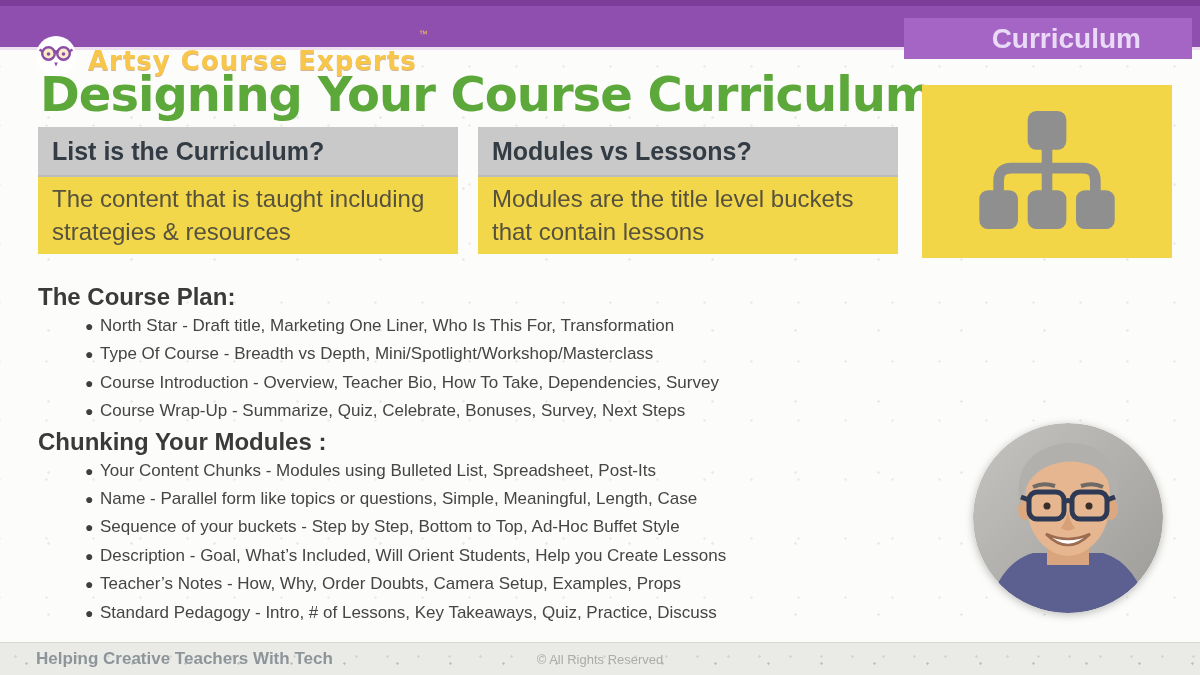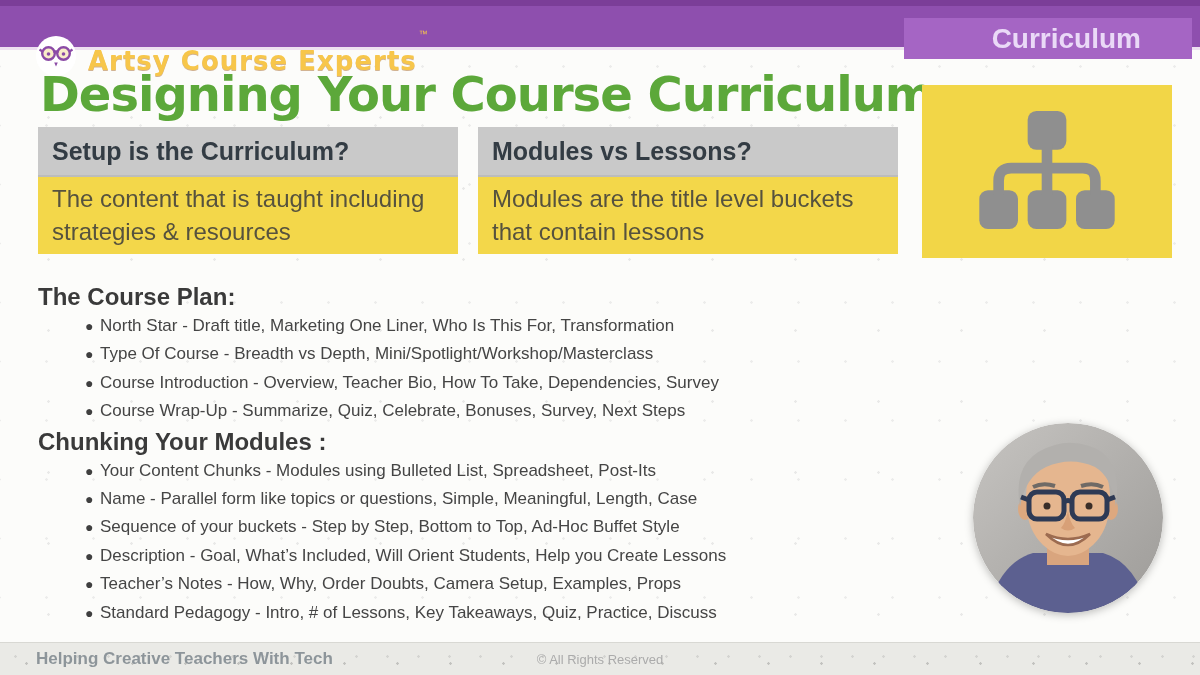--- a/index.html
+++ b/index.html
@@ -122,21 +122,21 @@
       <span class="brand-tm">™</span>
     </div>
     <div class="page-tab">
       <span>Curriculum</span>
     </div>
   </header>
 
   <h1 class="title">Designing Your Course Curriculum</h1>
 
   <div class="card card-1">
-    <div class="card-q">Setup is the Curriculum?</div>
+    <div class="card-q">List is the Curriculum?</div>
     <div class="card-a">The content that is taught including strategies &amp; resources</div>
   </div>
   <div class="card card-2">
     <div class="card-q">Modules vs Lessons?</div>
     <div class="card-a">Modules are the title level buckets that contain lessons</div>
   </div>
 
   <div class="icon-tile">
     <span>
       <svg viewBox="0 0 140 122" width="136" height="118">

